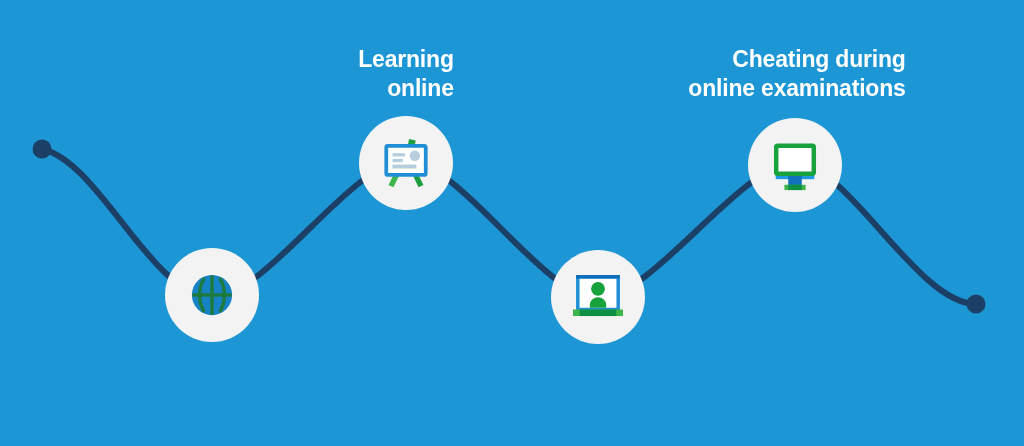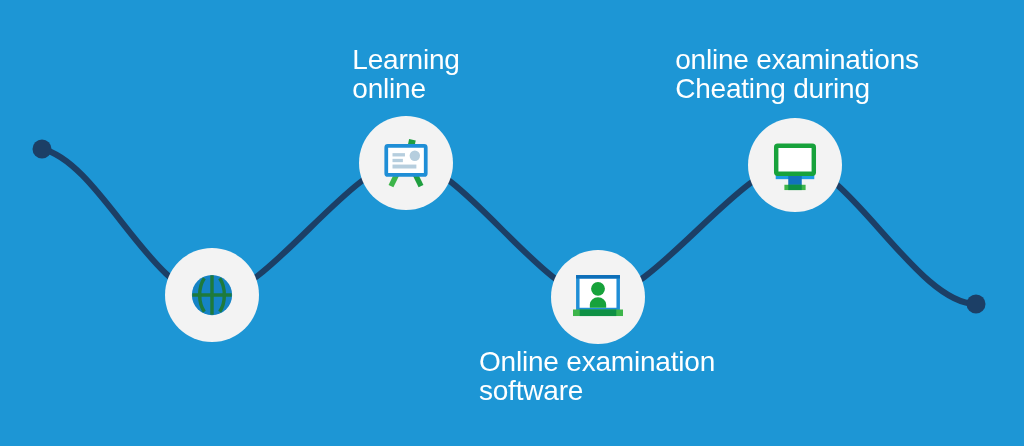--- a/index.html
+++ b/index.html
@@ -11,22 +11,22 @@
   .wave{position:absolute;left:0;top:0;width:1024px;height:446px;}
   .node{
     position:absolute;width:94px;height:94px;border-radius:50%;
     background:#f3f3f3;display:flex;align-items:center;justify-content:center;
   }
   .node-distractions{left:165px;top:248px;}
   .node-learning{left:359px;top:116px;}
   .node-online{left:551px;top:250px;}
   .node-cheating{left:748px;top:118px;}
   .label{
-    position:absolute;color:#ffffff;font-weight:normal;font-size:28px;
-    line-height:29px;text-align:left;transform:translateX(-50%);
+    position:absolute;color:#ffffff;font-weight:bold;font-size:23px;
+    line-height:29px;text-align:right;transform:translateX(-50%);
     white-space:nowrap;letter-spacing:-0.2px;
   }
   .label-distractions{left:211px;top:350px;}
   .label-learning{left:406px;top:45px;}
   .label-online{left:597px;top:347px;}
   .label-cheating{left:797px;top:45px;}
 </style>
 </head>
 <body>
 
@@ -100,23 +100,19 @@
       <rect x="8.5" y="8" width="39" height="29" rx="1.5" fill="#ffffff" stroke="#17a23b" stroke-width="4.6"></rect>
     </svg>
   </div>
 
 
   <div class="label label-learning">
     <div>Learning</div>
     <div>online</div>
   </div>
 
-  <div class="label label-online">
-    <div>Online examination</div>
-    <div>software</div>
-  </div>
 
   <div class="label label-cheating">
+    <div>Cheating during</div>
     <div>online examinations</div>
-    <div>Cheating during</div>
   </div>
 
 </div>
 
 </body></html>

